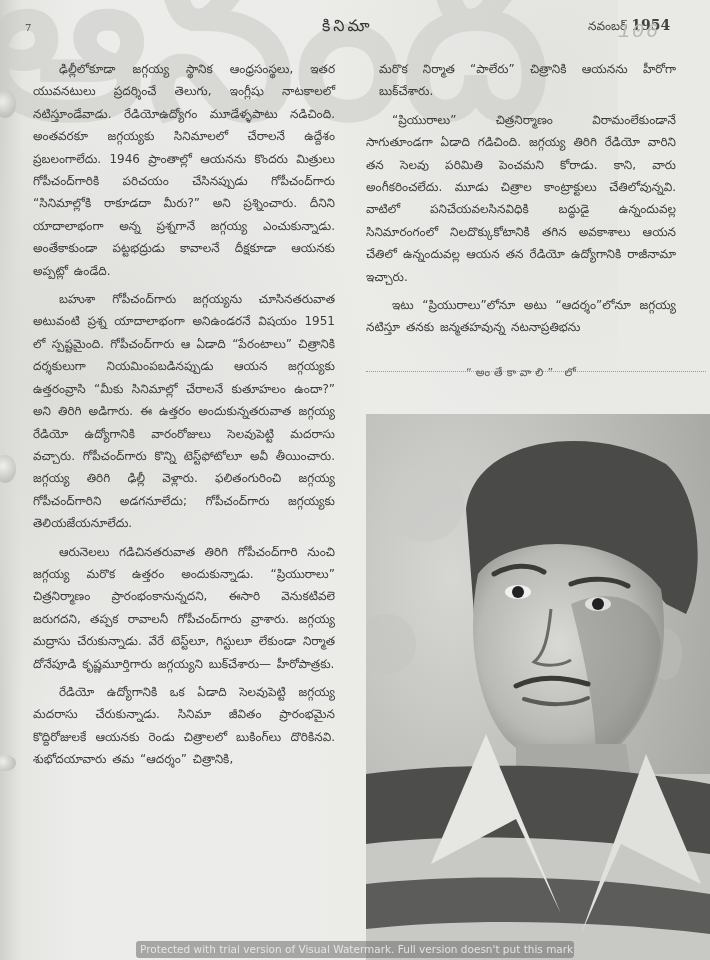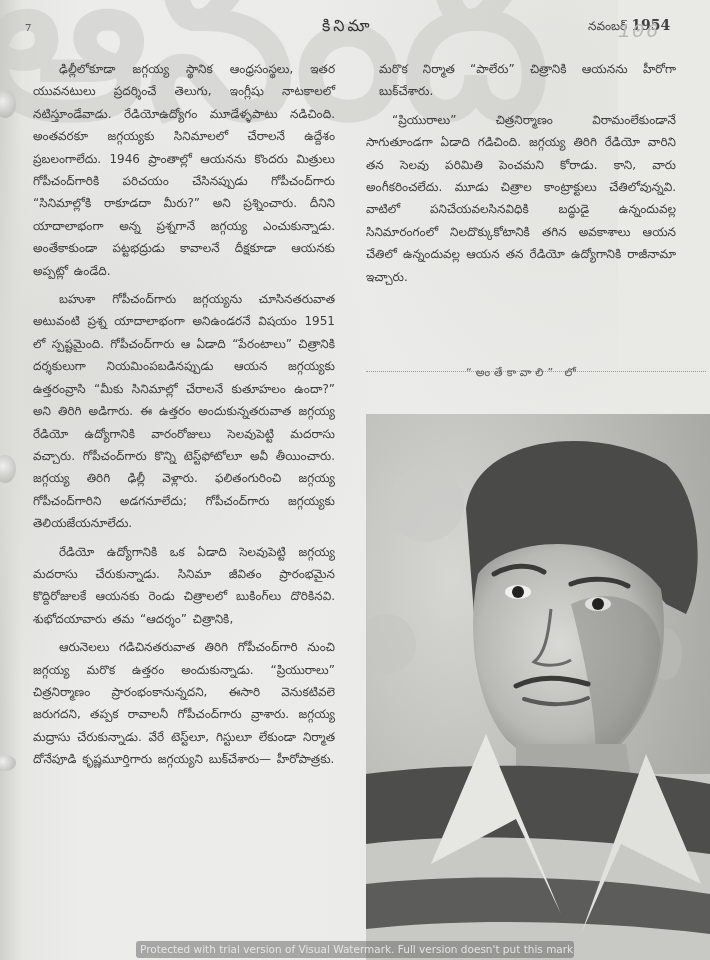--- a/index.html
+++ b/index.html
@@ -87,27 +87,28 @@
     <span class="mag-title">కినిమా</span>
     <span class="issue-date">
       <span>నవంబర్</span><span class="yr">1954</span>
     </span>
     <span class="handwritten">106</span>
   </div>
 
   <div class="col-left">
     <p class="para">ఢిల్లీలోకూడా జగ్గయ్య స్థానిక ఆంధ్రసంస్థలు, ఇతర యువనటులు ప్రదర్శించే తెలుగు, ఇంగ్లీషు నాటకాలలో నటిస్తూండేవాడు. రేడియోఉద్యోగం మూడేళ్ళపాటు నడిచింది. అంతవరకూ జగ్గయ్యకు సినిమాలలో చేరాలనే ఉద్దేశం ప్రబలంగాలేదు. 1946 ప్రాంతాల్లో ఆయనను కొందరు మిత్రులు గోపీచంద్‌గారికి పరిచయం చేసినప్పుడు గోపీచంద్‌గారు “సినిమాల్లోకి రాకూడదా మీరు?” అని ప్రశ్నించారు. దీనిని యాదాలాభంగా అన్న ప్రశ్నగానే జగ్గయ్య ఎంచుకున్నాడు. అంతేకాకుండా పట్టభద్రుడు కావాలనే దీక్షకూడా ఆయనకు అప్పట్లో ఉండేది.</p>
     <p class="para">బహుశా గోపీచంద్‌గారు జగ్గయ్యను చూసినతరువాత అటువంటి ప్రశ్న యాదాలాభంగా అనిఉండరనే విషయం 1951 లో స్పష్టమైంది. గోపీచంద్‌గారు ఆ ఏడాది “పేరంటాలు” చిత్రానికి దర్శకులుగా నియమింపబడినప్పుడు ఆయన జగ్గయ్యకు ఉత్తరంవ్రాసి “మీకు సినిమాల్లో చేరాలనే కుతూహలం ఉందా?” అని తిరిగి అడిగారు. ఈ ఉత్తరం అందుకున్నతరువాత జగ్గయ్య రేడియో ఉద్యోగానికి వారంరోజులు సెలవుపెట్టి మదరాసు వచ్చారు. గోపీచంద్‌గారు కొన్ని టెస్ట్‌ఫోటోలూ అవీ తీయించారు. జగ్గయ్య తిరిగి ఢిల్లీ వెళ్లారు. ఫలితంగురించి జగ్గయ్య గోపీచంద్‌గారిని అడగనూలేదు; గోపీచంద్‌గారు జగ్గయ్యకు తెలియజేయనూలేదు.</p>
+    <p class="para">ఆరునెలలు గడిచినతరువాత తిరిగి గోపీచంద్‌గారి నుంచి జగ్గయ్య మరొక ఉత్తరం అందుకున్నాడు. “ప్రియురాలు” చిత్రనిర్మాణం ప్రారంభంకానున్నదని, ఈసారి వెనుకటివలె జరుగదని, తప్పక రావాలనీ గోపీచంద్‌గారు వ్రాశారు. జగ్గయ్య మద్రాసు చేరుకున్నాడు. వేరే టెస్ట్‌లూ, గిస్టులూ లేకుండా నిర్మాత దోనేపూడి కృష్ణమూర్తిగారు జగ్గయ్యని బుక్‌చేశారు— హీరోపాత్రకు.</p>
     <p class="para">రేడియో ఉద్యోగానికి ఒక ఏడాది సెలవుపెట్టి జగ్గయ్య మదరాసు చేరుకున్నాడు. సినిమా జీవితం ప్రారంభమైన కొద్దిరోజులకే ఆయనకు రెండు చిత్రాలలో బుకింగ్‌లు దొరికినవి. శుభోదయావారు తమ “ఆదర్శం” చిత్రానికి,</p>
-    <p class="para">ఆరునెలలు గడిచినతరువాత తిరిగి గోపీచంద్‌గారి నుంచి జగ్గయ్య మరొక ఉత్తరం అందుకున్నాడు. “ప్రియురాలు” చిత్రనిర్మాణం ప్రారంభంకానున్నదని, ఈసారి వెనుకటివలె జరుగదని, తప్పక రావాలనీ గోపీచంద్‌గారు వ్రాశారు. జగ్గయ్య మద్రాసు చేరుకున్నాడు. వేరే టెస్ట్‌లూ, గిస్టులూ లేకుండా నిర్మాత దోనేపూడి కృష్ణమూర్తిగారు జగ్గయ్యని బుక్‌చేశారు— హీరోపాత్రకు.</p>
   </div>
 
   <div class="col-right">
     <p class="para noindent">మరొక నిర్మాత “పాలేరు” చిత్రానికి ఆయనను హీరోగా బుక్‌చేశారు.</p>
     <p class="para">“ప్రియురాలు” చిత్రనిర్మాణం విరామంలేకుండానే సాగుతూండగా ఏడాది గడిచింది. జగ్గయ్య తిరిగి రేడియో వారిని తన సెలవు పరిమితి పెంచమని కోరాడు. కాని, వారు అంగీకరించలేదు. మూడు చిత్రాల కాంట్రాక్టులు చేతిలోవున్నవి. వాటిలో పనిచేయవలసినవిధికి బద్ధుడై ఉన్నందువల్ల సినిమారంగంలో నిలదొక్కుకోటానికి తగిన అవకాశాలు ఆయన చేతిలో ఉన్నందువల్ల ఆయన తన రేడియో ఉద్యోగానికి రాజీనామా ఇచ్చారు.</p>
+    <p class="para">ఇటు “ప్రియురాలు”లోనూ అటు “ఆదర్శం”లోనూ జగ్గయ్య నటిస్తూ తనకు జన్మతహవున్న నటనాప్రతిభను</p>
   </div>
 
   <div class="divider-dotted"></div>
   <div class="caption">“అంతేకావాలి” లో</div>
 
   <div class="photo">
     <svg width="344" height="546" viewBox="0 0 344 546">
       <defs>
         <radialGradient id="bg" cx="0.25" cy="0.3" r="0.9">
           <stop offset="0" stop-color="#d6d6d3"></stop>

